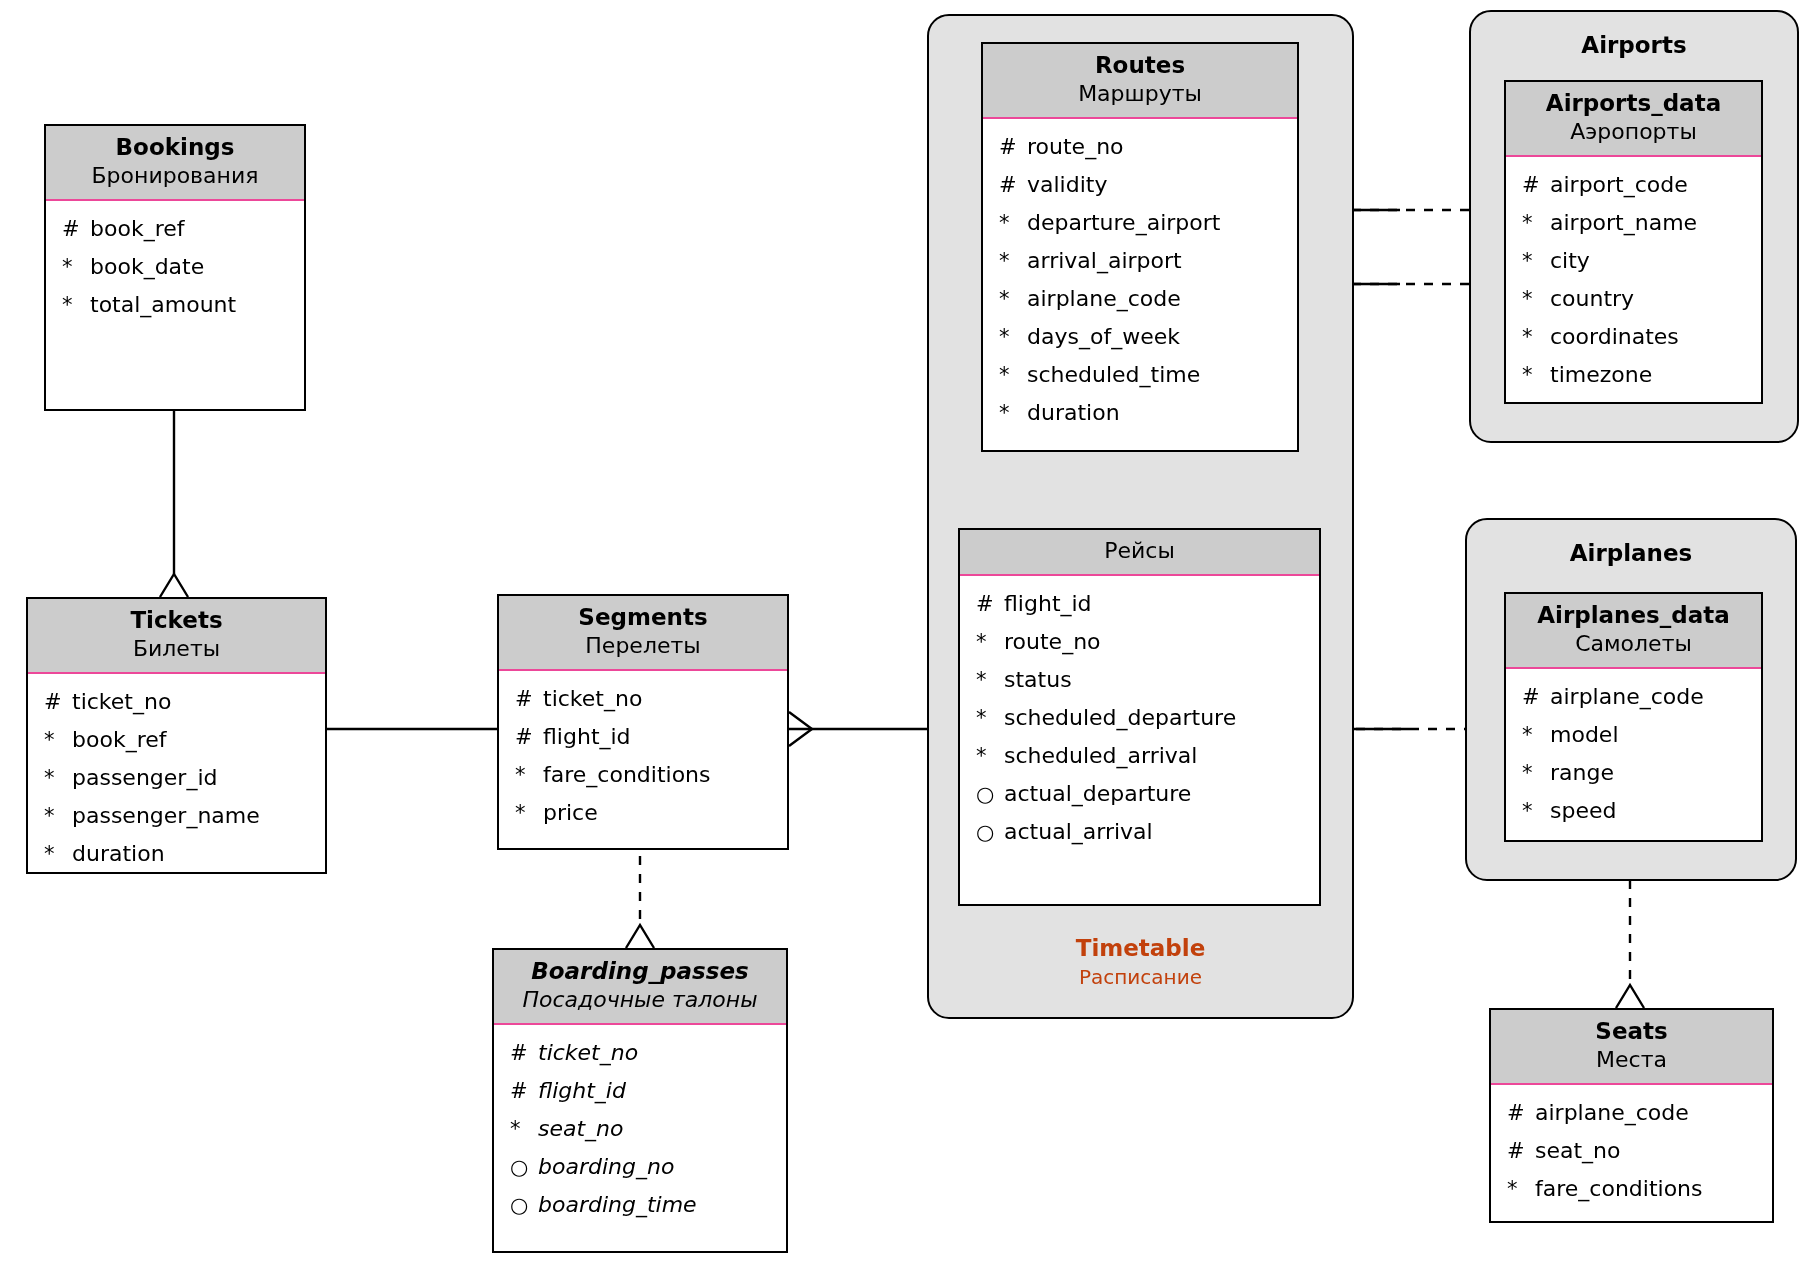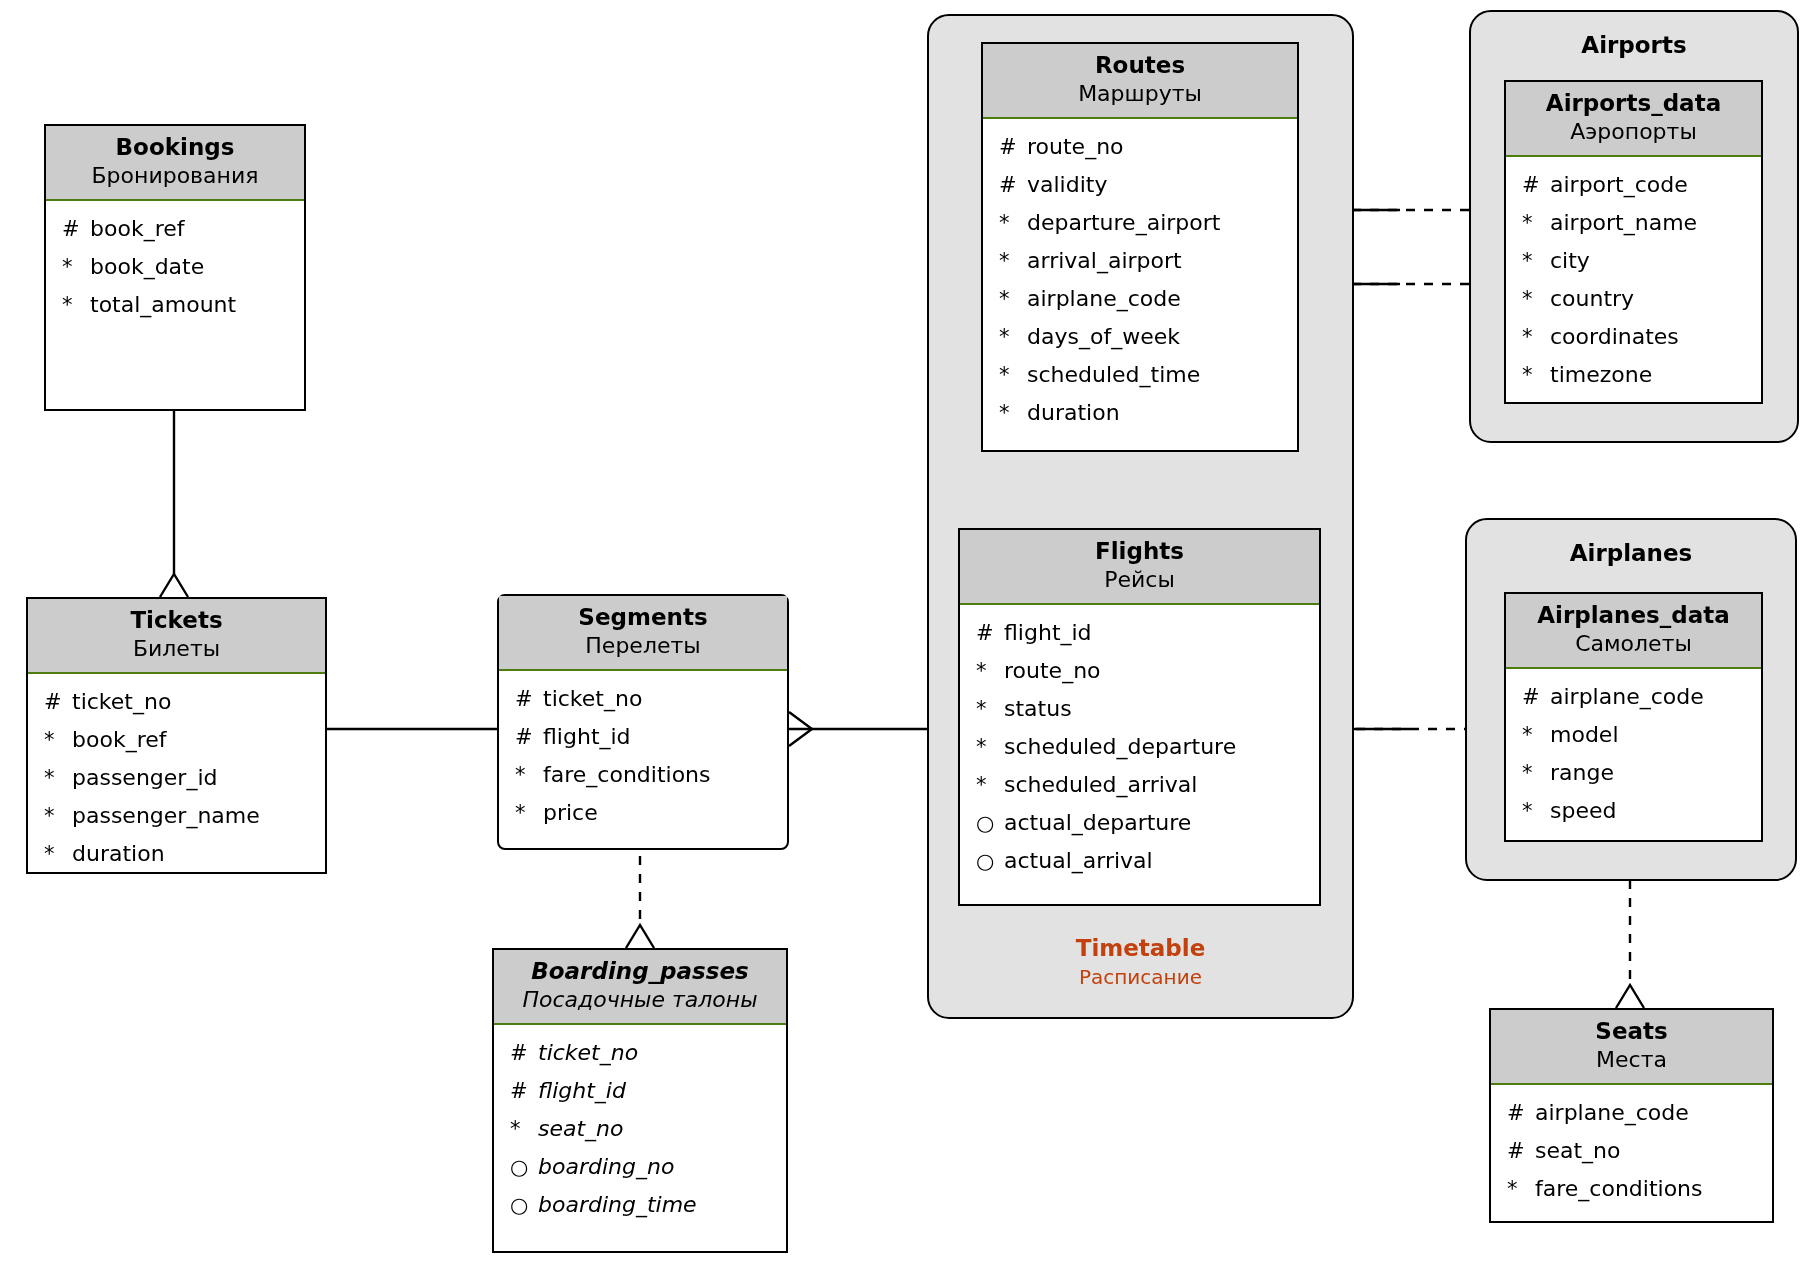--- a/index.html
+++ b/index.html
@@ -27,21 +27,21 @@
     height: 1269px;
   }
   .entity {
     position: absolute;
     box-sizing: border-box;
     border: 2px solid #000000;
     background: #ffffff;
   }
   .entity .ent-header {
     background: #cccccc;
-    border-bottom: 2px solid #4d7c0f;
+    border-bottom: 2px solid #ec4899;
     text-align: center;
     padding: 7px 6px 9px 6px;
   }
   .entity .ent-name {
     font-weight: bold;
     font-size: 23px;
     line-height: 29px;
     color: #000;
   }
   .entity .ent-name-ru {
@@ -205,21 +205,21 @@
         <span class="marker">*</span>
         <span class="aname">passenger_name</span>
       </div>
       <div class="attr">
         <span class="marker">*</span>
         <span class="aname">duration</span>
       </div>
     </div>
   </div>
 
-  <div class="entity" style="left:497px; top:594px; width:292px; height:256px;border-radius:8px;">
+  <div class="entity" style="left:497px; top:594px; width:292px; height:256px;">
     <div class="ent-header">
       <div class="ent-name">Segments</div>
       <div class="ent-name-ru">Перелеты</div>
     </div>
     <div class="ent-attrs">
       <div class="attr">
         <span class="marker">#</span>
         <span class="aname">ticket_no</span>
       </div>
       <div class="attr">
@@ -302,21 +302,20 @@
       </div>
       <div class="attr">
         <span class="marker">*</span>
         <span class="aname">duration</span>
       </div>
     </div>
   </div>
 
   <div class="entity" style="left:958px; top:528px; width:363px; height:378px;">
     <div class="ent-header">
-      <div class="ent-name">Flights</div>
       <div class="ent-name-ru">Рейсы</div>
     </div>
     <div class="ent-attrs">
       <div class="attr">
         <span class="marker">#</span>
         <span class="aname">flight_id</span>
       </div>
       <div class="attr">
         <span class="marker">*</span>
         <span class="aname">route_no</span>

